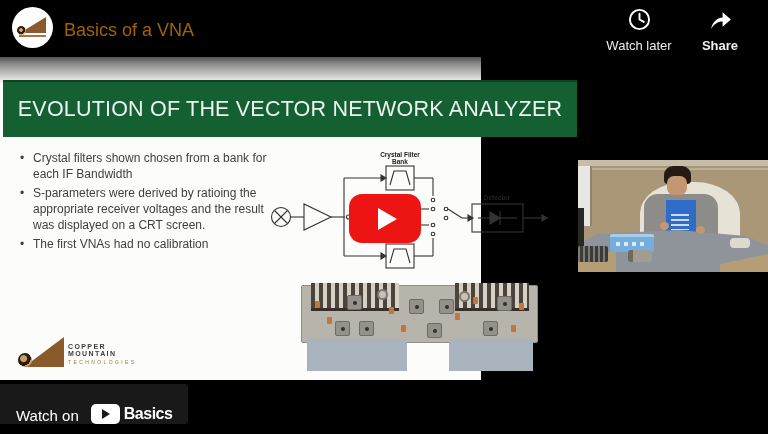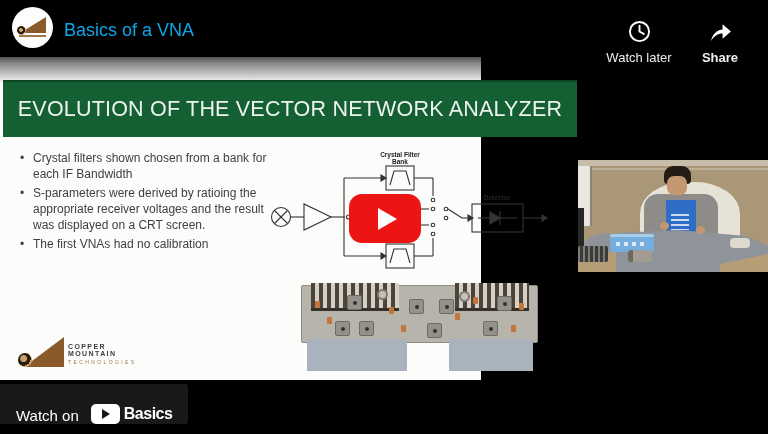--- a/index.html
+++ b/index.html
@@ -122,24 +122,24 @@
   .avatar {
     position:absolute; left:12px; top:7px; width:41px; height:41px; border-radius:50%;
     background:#fdfdfd; z-index:3; cursor:pointer; overflow:hidden;
   }
   .av-tri { position:absolute; left:8px; top:10px; width:0; height:0;
     border-left:26px solid transparent; border-bottom:16px solid #8a5a2c; }
   .av-swirl { position:absolute; left:5px; top:19px; width:9px; height:9px; border-radius:50%;
     background:radial-gradient(circle at 45% 45%, #caa06a 0 2px, #2a1c10 2px 4px, #caa06a 4px); }
   .av-text { position:absolute; left:7px; top:28px; width:27px; height:2px; background:#9a7a48; }
   .video-title {
-    position:absolute; left:64px; top:20px; z-index:3; color:#0ea5e9; font-size:18px;
+    position:absolute; left:64px; top:20px; z-index:3; color:#a16207; font-size:18px;
     cursor:pointer; white-space:nowrap;
   }
-  .chip { position:absolute; top:20px; z-index:3; width:78px; text-align:center; cursor:pointer; color:#eee; }
+  .chip { position:absolute; top:8px; z-index:3; width:78px; text-align:center; cursor:pointer; color:#eee; }
   .chip svg { display:block; margin:0 auto 7px auto; }
   .chip-label { font-size:13px; }
   .watch-later { left:600px; }
   .share { left:681px;font-weight:bold; }
   .watch-on {
     position:absolute; left:0; top:384px; height:40px; z-index:3;
     background:#191919; border-radius:0 3px 3px 0;
     display:flex; align-items:flex-end; padding:0 16px 0 16px; cursor:pointer;
   }
   .watch-on-label { color:#fff; font-size:15px; font-weight:500; margin-right:12px; white-space:nowrap; }

